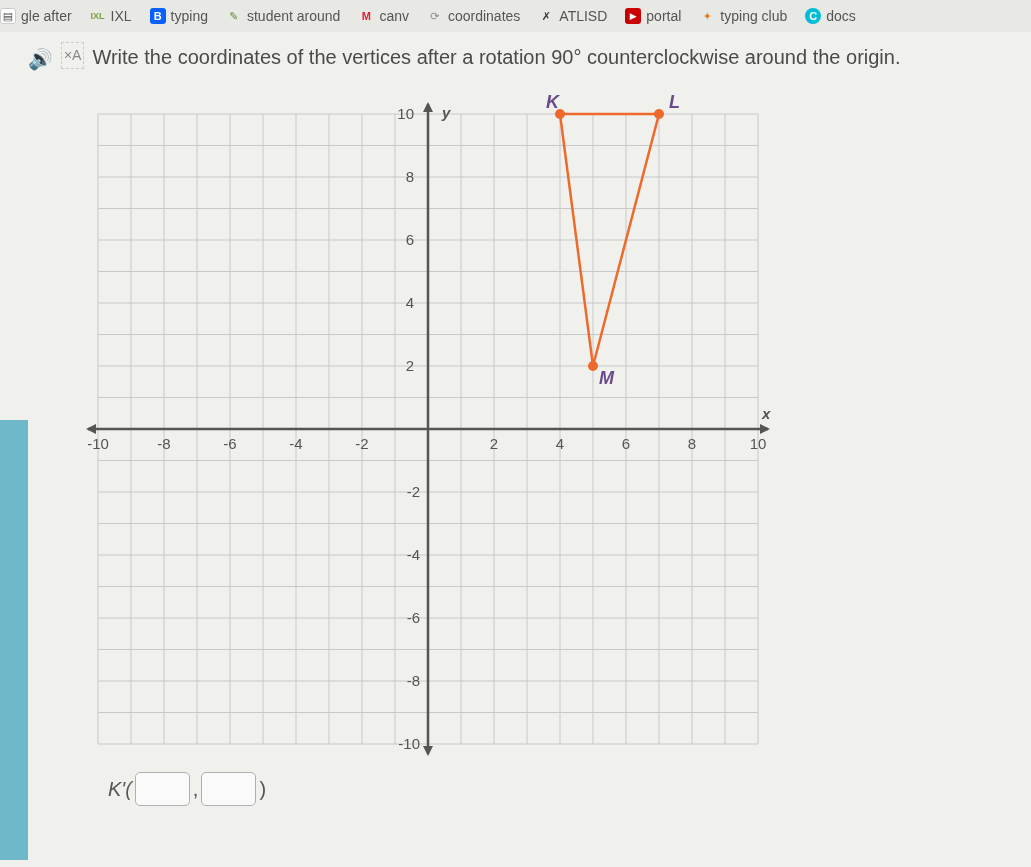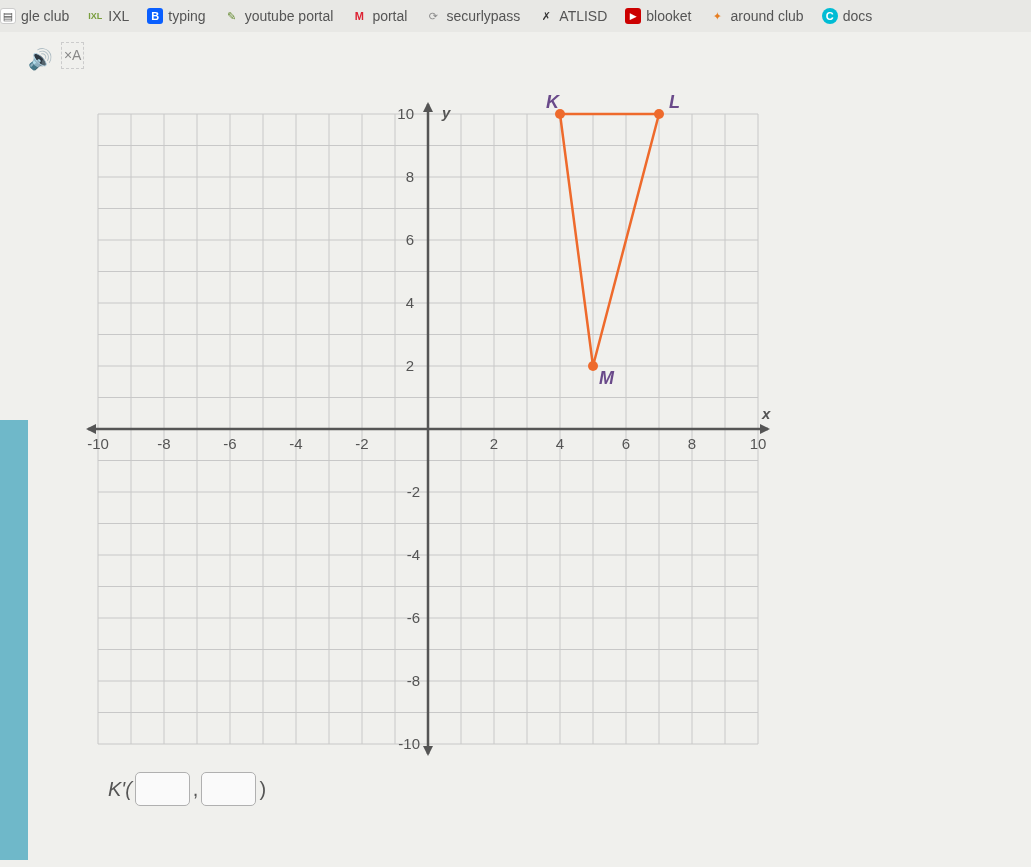--- a/index.html
+++ b/index.html
@@ -122,66 +122,67 @@
       height:440px;
       background:#6fb8c9;
     }
   </style>
 </head>
 <body>
 
 <div class="bookmarks-bar" id="bookmarks-bar">
     <div class="bookmark">
       <span class="bookmark-icon icon-gdocs">▤</span>
-      <span>gle club</span>
+      <span>gle after</span>
     </div>
     <div class="bookmark">
       <span class="bookmark-icon icon-ixl">IXL</span>
       <span>IXL</span>
     </div>
     <div class="bookmark">
       <span class="bookmark-icon icon-blooket">B</span>
       <span>typing</span>
     </div>
     <div class="bookmark">
       <span class="bookmark-icon icon-student">✎</span>
-      <span>youtube portal</span>
+      <span>student around</span>
     </div>
     <div class="bookmark">
       <span class="bookmark-icon icon-inbox">M</span>
-      <span>portal</span>
+      <span>canv</span>
     </div>
     <div class="bookmark">
       <span class="bookmark-icon icon-securly">⟳</span>
-      <span>securlypass</span>
+      <span>coordinates</span>
     </div>
     <div class="bookmark">
       <span class="bookmark-icon icon-atlisd">✗</span>
       <span>ATLISD</span>
     </div>
     <div class="bookmark">
       <span class="bookmark-icon icon-youtube">▶</span>
-      <span>blooket</span>
+      <span>portal</span>
     </div>
     <div class="bookmark">
       <span class="bookmark-icon icon-typing">✦</span>
-      <span>around club</span>
+      <span>typing club</span>
     </div>
     <div class="bookmark">
       <span class="bookmark-icon icon-canv">C</span>
       <span>docs</span>
     </div>
   </div>
 
 <div class="left-edge"></div>
 
 <div class="content">
   <div class="question-row">
     <span class="speaker-icon">🔊</span>
     <span class="lang-icon">×A</span>
+    <span class="question-text">Write the coordinates of the vertices after a rotation 90° counterclockwise around the origin.</span>
   </div>
 
   <div class="graph-container">
     <svg class="coordinate-plane" viewBox="0 0 700 670">
       <g id="grid">
           <line x1="20" y1="650" x2="20" y2="20" class="grid-line"></line>
           <line x1="53" y1="650" x2="53" y2="20" class="grid-line"></line>
           <line x1="86" y1="650" x2="86" y2="20" class="grid-line"></line>
           <line x1="119" y1="650" x2="119" y2="20" class="grid-line"></line>
           <line x1="152" y1="650" x2="152" y2="20" class="grid-line"></line>

